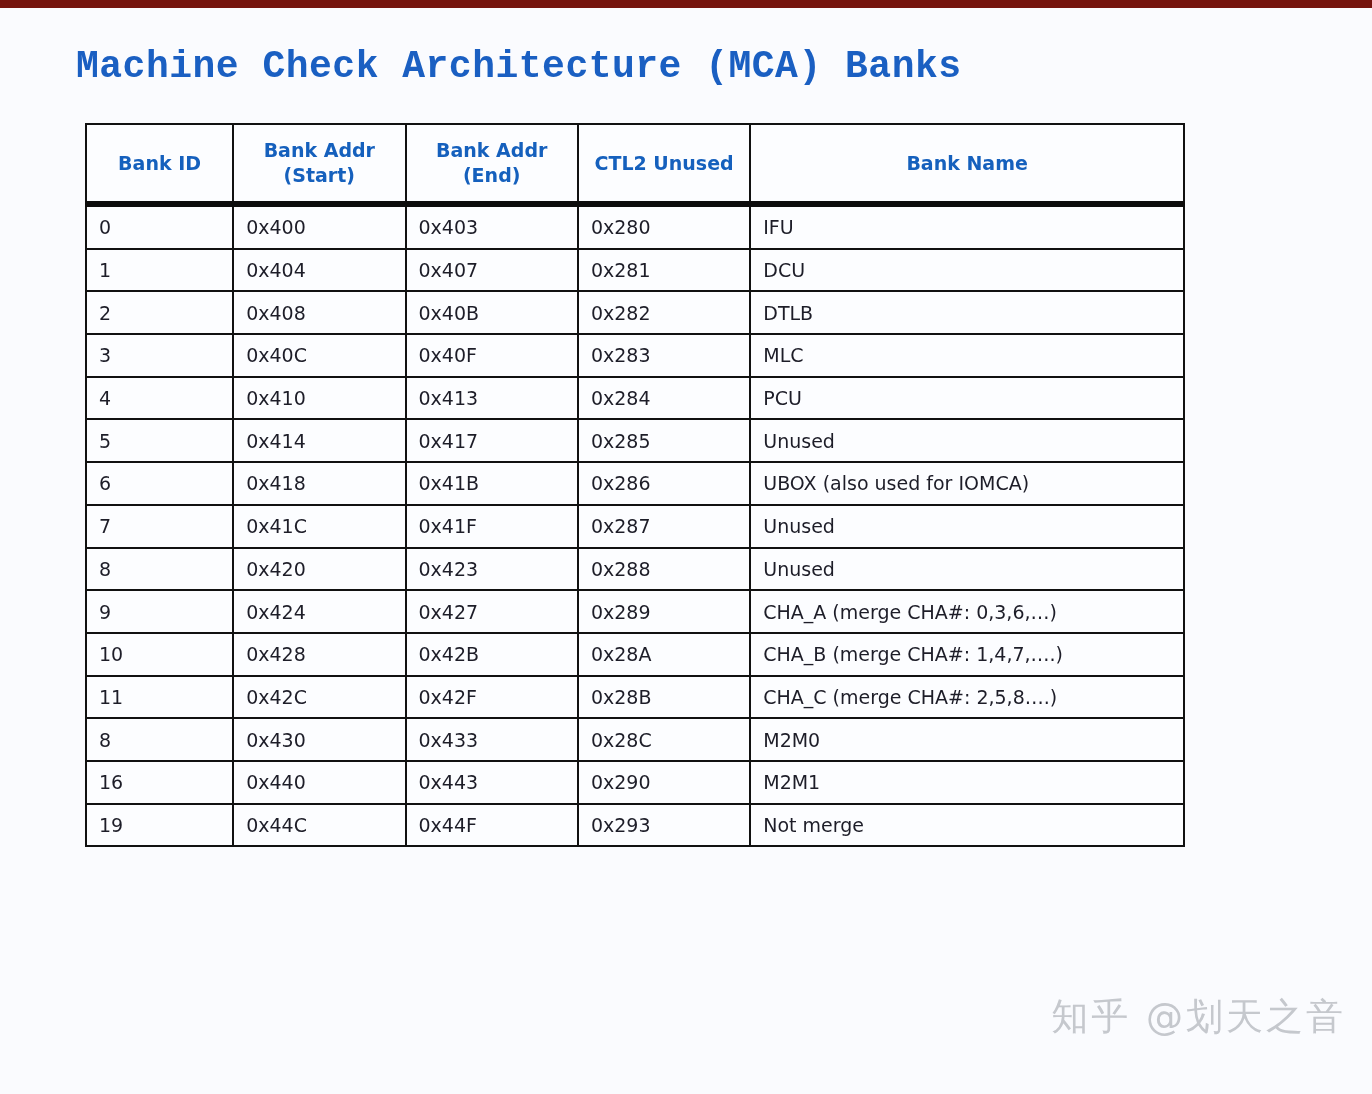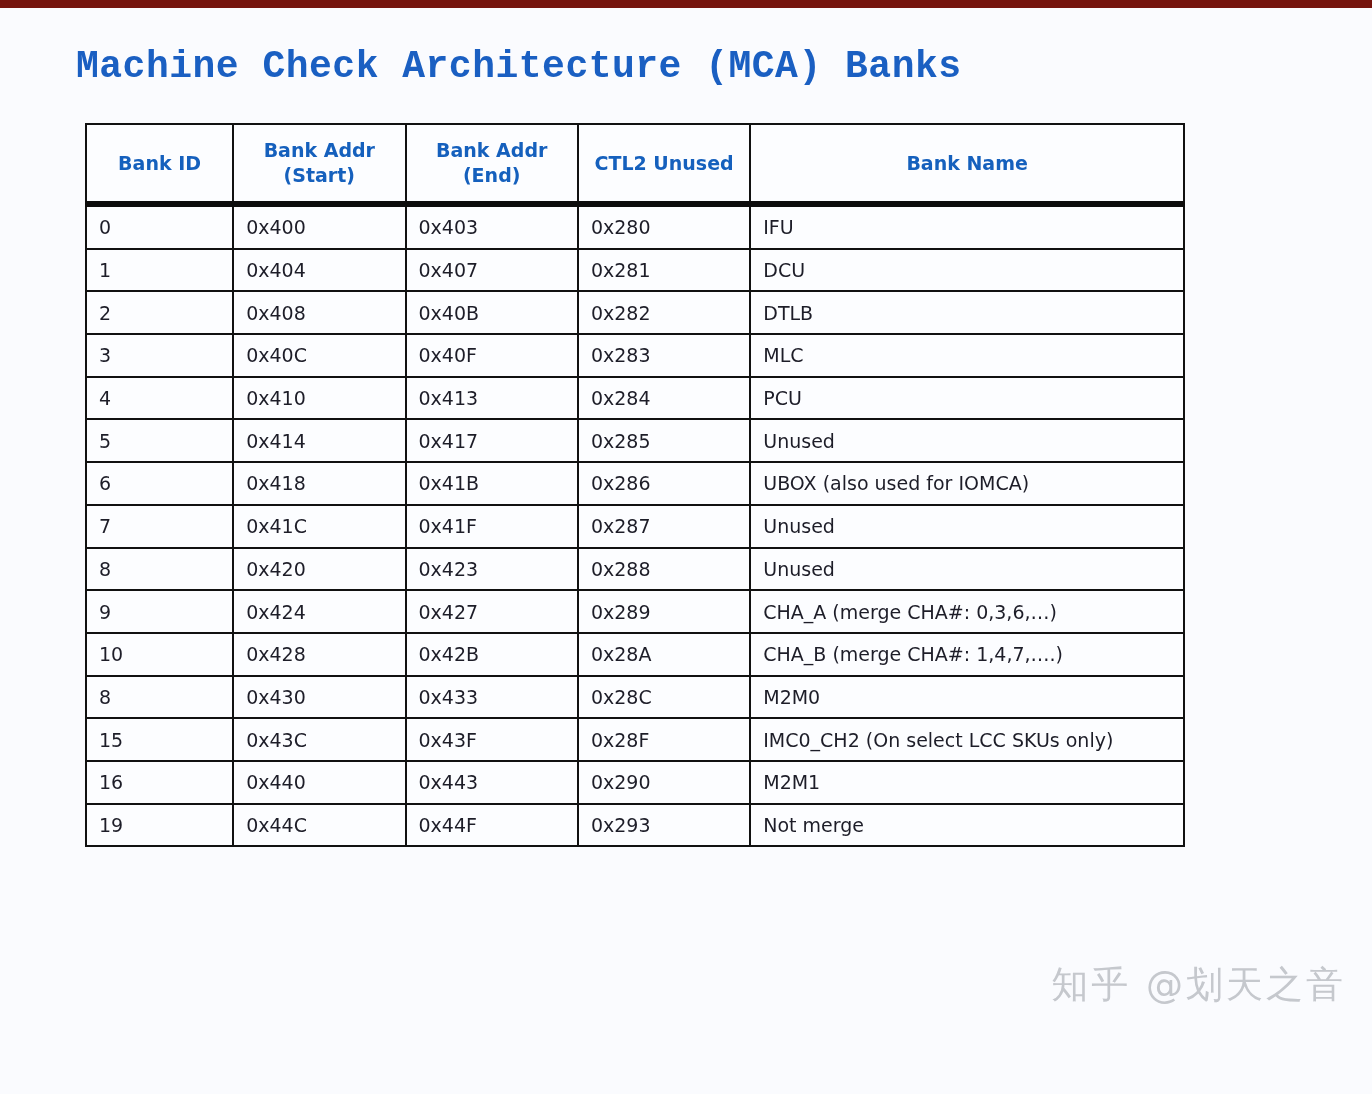--- a/index.html
+++ b/index.html
@@ -63,21 +63,21 @@
   table.mca td {
     height: 40.7px;
     color: #1d1d28;
     text-align: left;
     vertical-align: middle;
     padding: 0 0 0 12px;
     background: #fcfdff;
   }
   .watermark {
     position: absolute;
-    top: 960px;
+    top: 992px;
     right: 26px;
     font-size: 37px;
     color: #c9cbce;
     letter-spacing: 3px;
     white-space: nowrap;
     mix-blend-mode: multiply;
     z-index: 3;
   }
 </style>
 </head>
@@ -178,34 +178,34 @@
         <td>CHA_A (merge CHA#: 0,3,6,…)</td>
       </tr>
       <tr>
         <td>10</td>
         <td>0x428</td>
         <td>0x42B</td>
         <td>0x28A</td>
         <td>CHA_B (merge CHA#: 1,4,7,….)</td>
       </tr>
       <tr>
+        <td>11</td>
+        <td>0x42C</td>
+        <td>0x42F</td>
+        <td>0x28B</td>
+        <td>CHA_C (merge CHA#: 2,5,8….)</td>
+      </tr>
+      <tr>
         <td>8</td>
         <td>0x430</td>
         <td>0x433</td>
         <td>0x28C</td>
         <td>M2M0</td>
       </tr>
       <tr>
-        <td>15</td>
-        <td>0x43C</td>
-        <td>0x43F</td>
-        <td>0x28F</td>
-        <td>IMC0_CH2 (On select LCC SKUs only)</td>
-      </tr>
-      <tr>
         <td>16</td>
         <td>0x440</td>
         <td>0x443</td>
         <td>0x290</td>
         <td>M2M1</td>
       </tr>
       <tr>
         <td>19</td>
         <td>0x44C</td>
         <td>0x44F</td>

